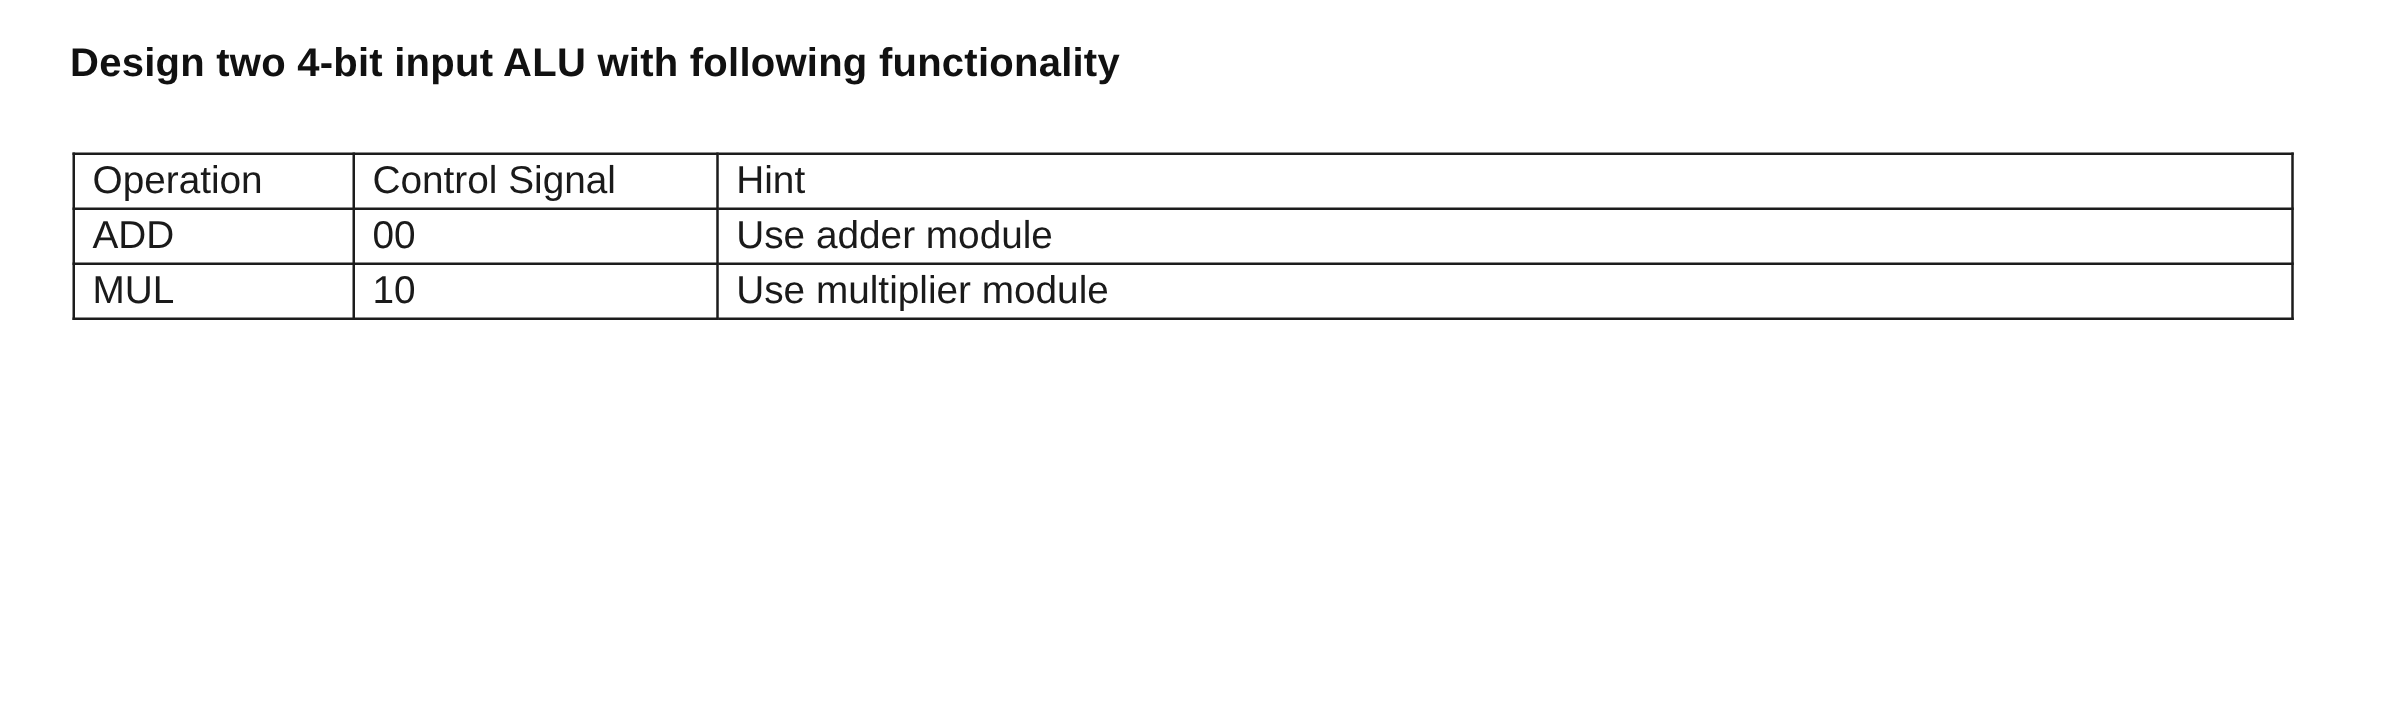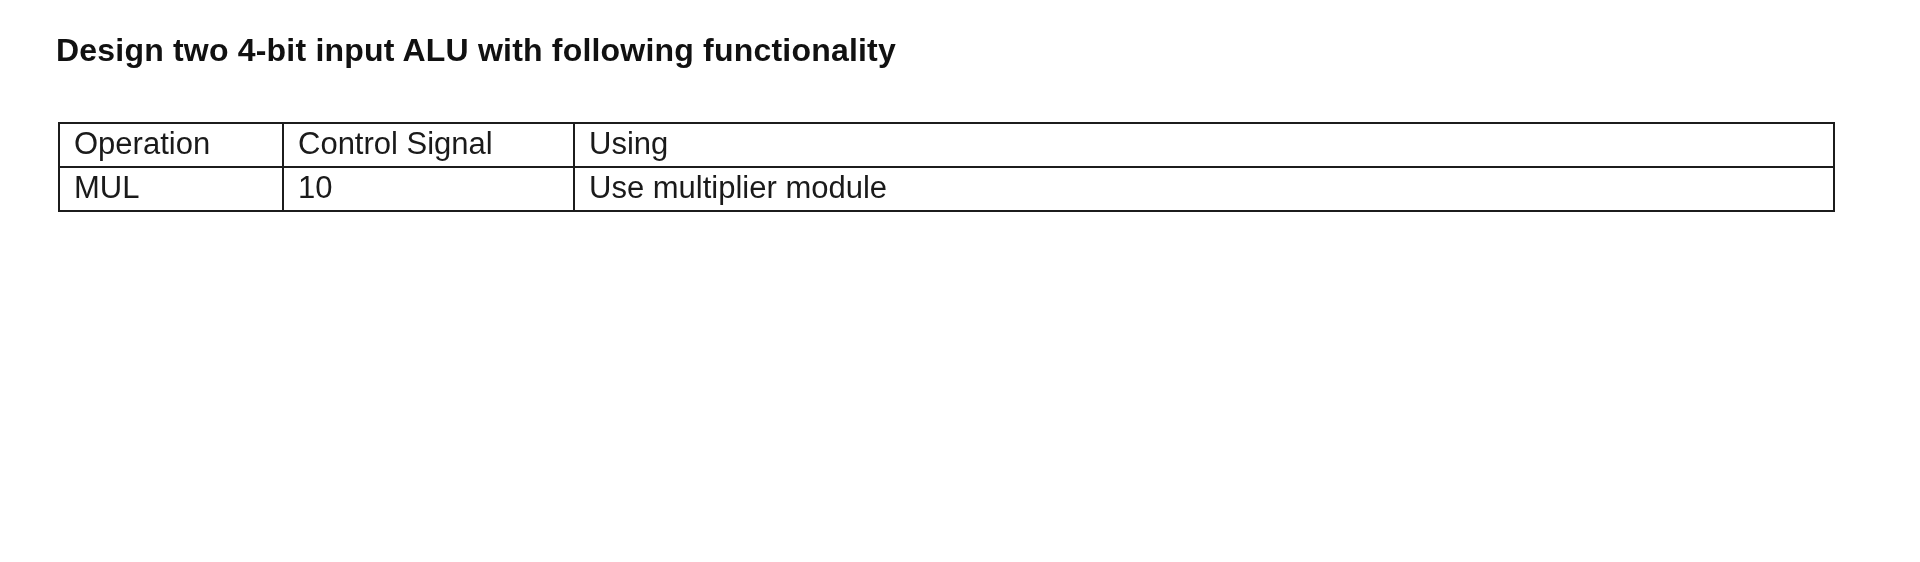--- a/index.html
+++ b/index.html
@@ -62,24 +62,29 @@
   <table class="ops-table">
     <colgroup>
       <col class="c1">
       <col class="c2">
       <col class="c3">
     </colgroup>
     <thead>
       <tr>
         <th>Operation</th>
         <th>Control Signal</th>
-        <th>Using</th>
+        <th>Hint</th>
       </tr>
     </thead>
     <tbody>
+      <tr>
+        <td>ADD</td>
+        <td>00</td>
+        <td>Use adder module</td>
+      </tr>
       <tr>
         <td>MUL</td>
         <td>10</td>
         <td>Use multiplier module</td>
       </tr>
     </tbody>
   </table>
 
 </div>
 

